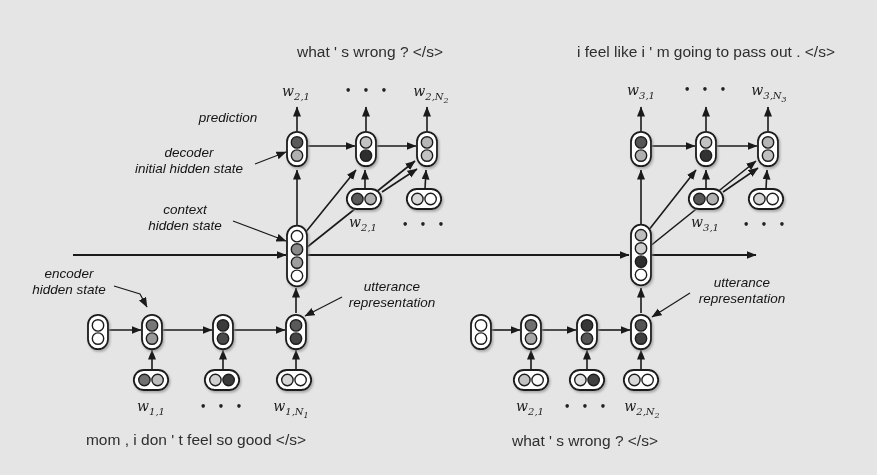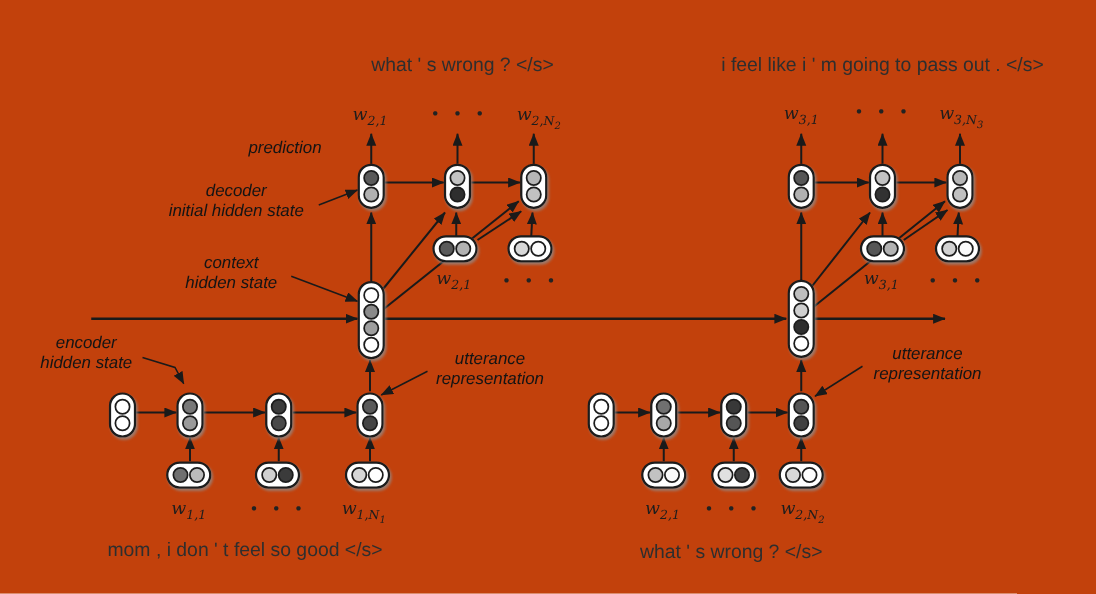--- a/index.html
+++ b/index.html
@@ -1,16 +1,16 @@
 <!DOCTYPE html>
 <html><head>
 <meta charset="utf-8">
 <style>
   html,body { margin:0; padding:0; background:#ffffff; }
-  .stage { position:relative; width:877px; height:475px; background:#c2410c; overflow:hidden; }
+  .stage { position:relative; width:877px; height:475px; background:#e5e5e5; overflow:hidden; }
   .stage svg { display:block; width:877px; height:475px; }
   .sentence   { font-family:"Liberation Sans",sans-serif; font-size:15.5px; fill:#2e2e2e; }
   .annotation { font-family:"Liberation Sans",sans-serif; font-style:italic; font-size:13.5px; fill:#141414; }
   .math-base   { font-family:"DejaVu Serif",serif; font-style:italic; font-size:14px; fill:#1d1d1d; }
   .math-sub    { font-family:"DejaVu Serif",serif; font-style:italic; font-size:10px; fill:#1d1d1d; }
   .math-subsub { font-family:"DejaVu Serif",serif; font-style:italic; font-size:8px; fill:#1d1d1d; }
   .dots { font-family:"DejaVu Sans",sans-serif; font-size:10px; font-weight:bold; fill:#222222; letter-spacing:4px; }
 </style>
 </head>
 <body>

